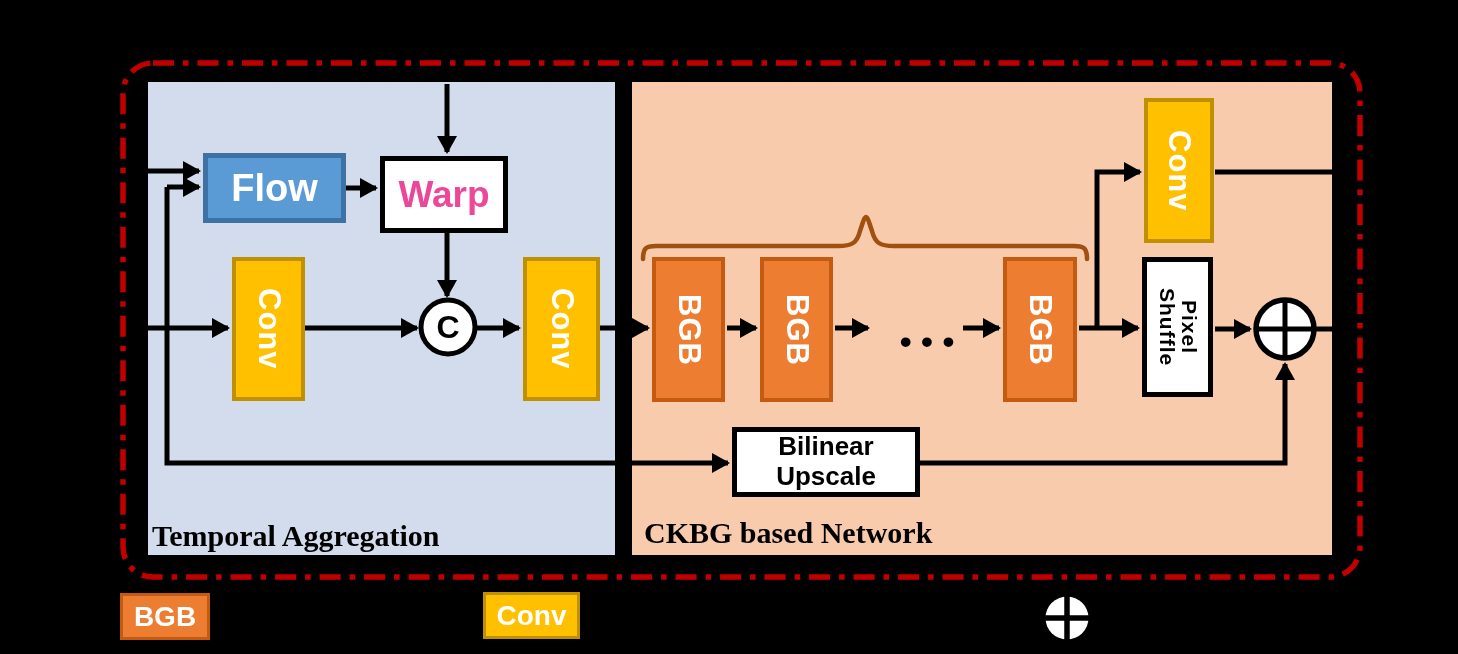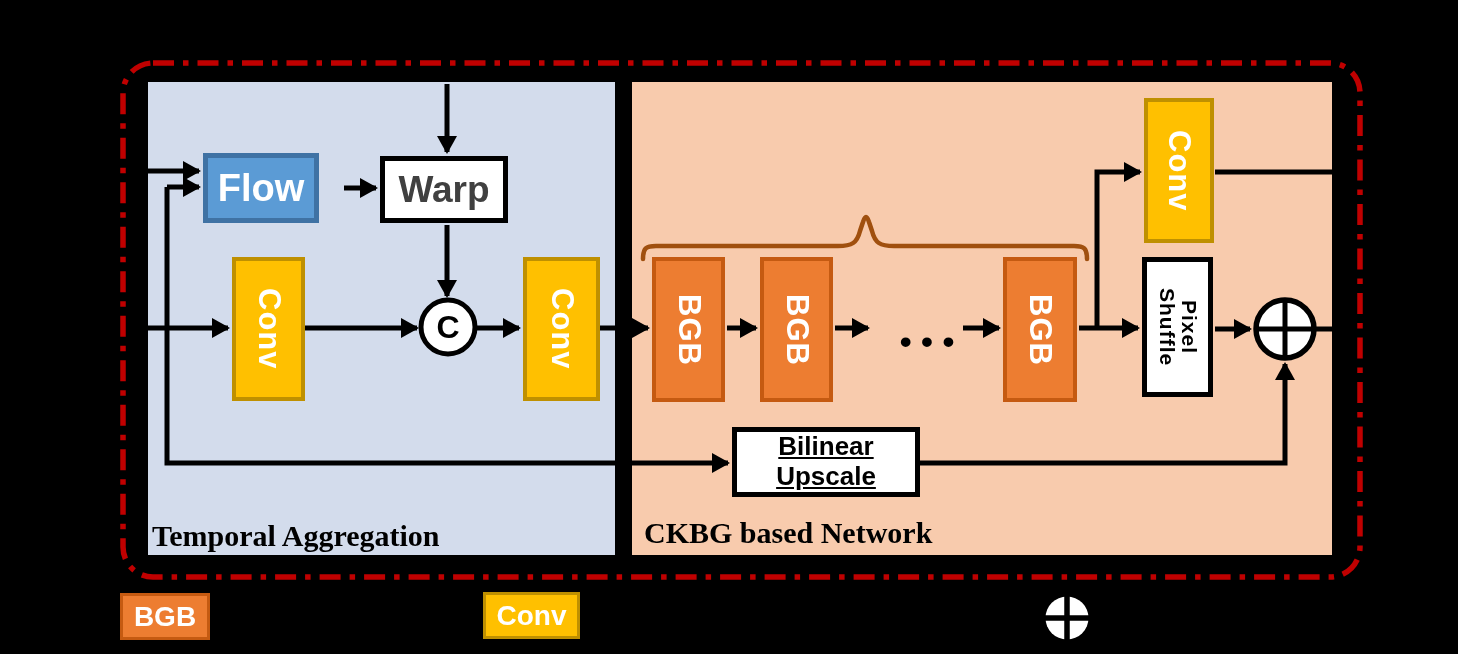--- a/index.html
+++ b/index.html
@@ -4,38 +4,38 @@
 <style>
   html,body{margin:0;padding:0;background:#000;}
   .stage{position:relative;width:1458px;height:654px;background:#000;overflow:hidden;
          font-family:"Liberation Sans", sans-serif;}
   .region{position:absolute;top:82px;height:473px;}
   .region-blue{left:148px;width:467px;background:var(--region_blue);}
   .region-orange{left:632px;width:700px;background:var(--region_orange);}
   svg.overlay{position:absolute;left:0;top:0;width:1458px;height:654px;}
   .box{position:absolute;box-sizing:border-box;display:flex;align-items:center;justify-content:center;
        font-weight:bold;text-align:center;}
-  .flow{left:203px;top:153px;width:116px;height:70px;background:var(--flow_fill);
+  .flow{left:203px;top:153px;width:143px;height:70px;background:var(--flow_fill);
         border:5px solid var(--flow_border);color:#fff;font-size:38px;}
-  .warp{left:380px;top:156px;width:128px;height:67px;background:#fff;
-        border:5px solid #000;color:#404040;font-size:37px;}
+  .warp{left:380px;top:156px;width:128px;height:77px;background:#fff;
+        border:5px solid #000;color:#ec4899;font-size:37px;}
   .convbox{background:var(--conv_fill);border:4px solid var(--conv_border);color:#fff;}
   .bgbbox{background:var(--bgb_fill);border:4px solid var(--bgb_border);color:#fff;}
   .vtext{writing-mode:vertical-rl;text-orientation:mixed;white-space:pre-line;
          font-weight:bold;letter-spacing:1px;line-height:1.05;}
   .conv1{left:232px;top:257px;width:73px;height:144px;font-size:31px;}
   .conv2{left:523px;top:257px;width:77px;height:144px;font-size:31px;}
   .convtop{left:1144px;top:98px;width:70px;height:145px;font-size:31px;}
   .bgb1{left:652px;top:257px;width:73px;height:145px;font-size:31px;}
   .bgb2{left:760px;top:257px;width:73px;height:145px;font-size:31px;}
   .bgb3{left:1003px;top:257px;width:74px;height:145px;font-size:31px;}
   .pixelshuffle{left:1142px;top:257px;width:71px;height:140px;background:#fff;
         border:5px solid #000;color:#000;font-size:21px;}
   .bilinear{left:732px;top:427px;width:188px;height:70px;background:#fff;border:5px solid #000;
-        color:#000;font-size:26px;line-height:1.15;white-space:pre-line;text-decoration:underline;}
+        color:#000;font-size:26px;line-height:1.15;white-space:pre-line;}
   .legendbox{top:593px;height:47px;font-size:28px;}
   .legend-bgb{left:120px;width:90px;border-width:3px;}
   .legend-conv{left:483px;top:592px;width:97px;border-width:3px;}
   .rlabel{position:absolute;color:#000;font-family:"Liberation Serif", serif;font-weight:bold;
           font-size:30px;white-space:nowrap;}
   .label-temporal{left:152px;top:519px;}
   .label-ckbg{left:644px;top:516px;}
   .label-lblocks{left:807px;top:180px;width:150px;text-align:center;font-size:29px;}
   .label-lblocks .it{font-style:italic;}
 </style>

